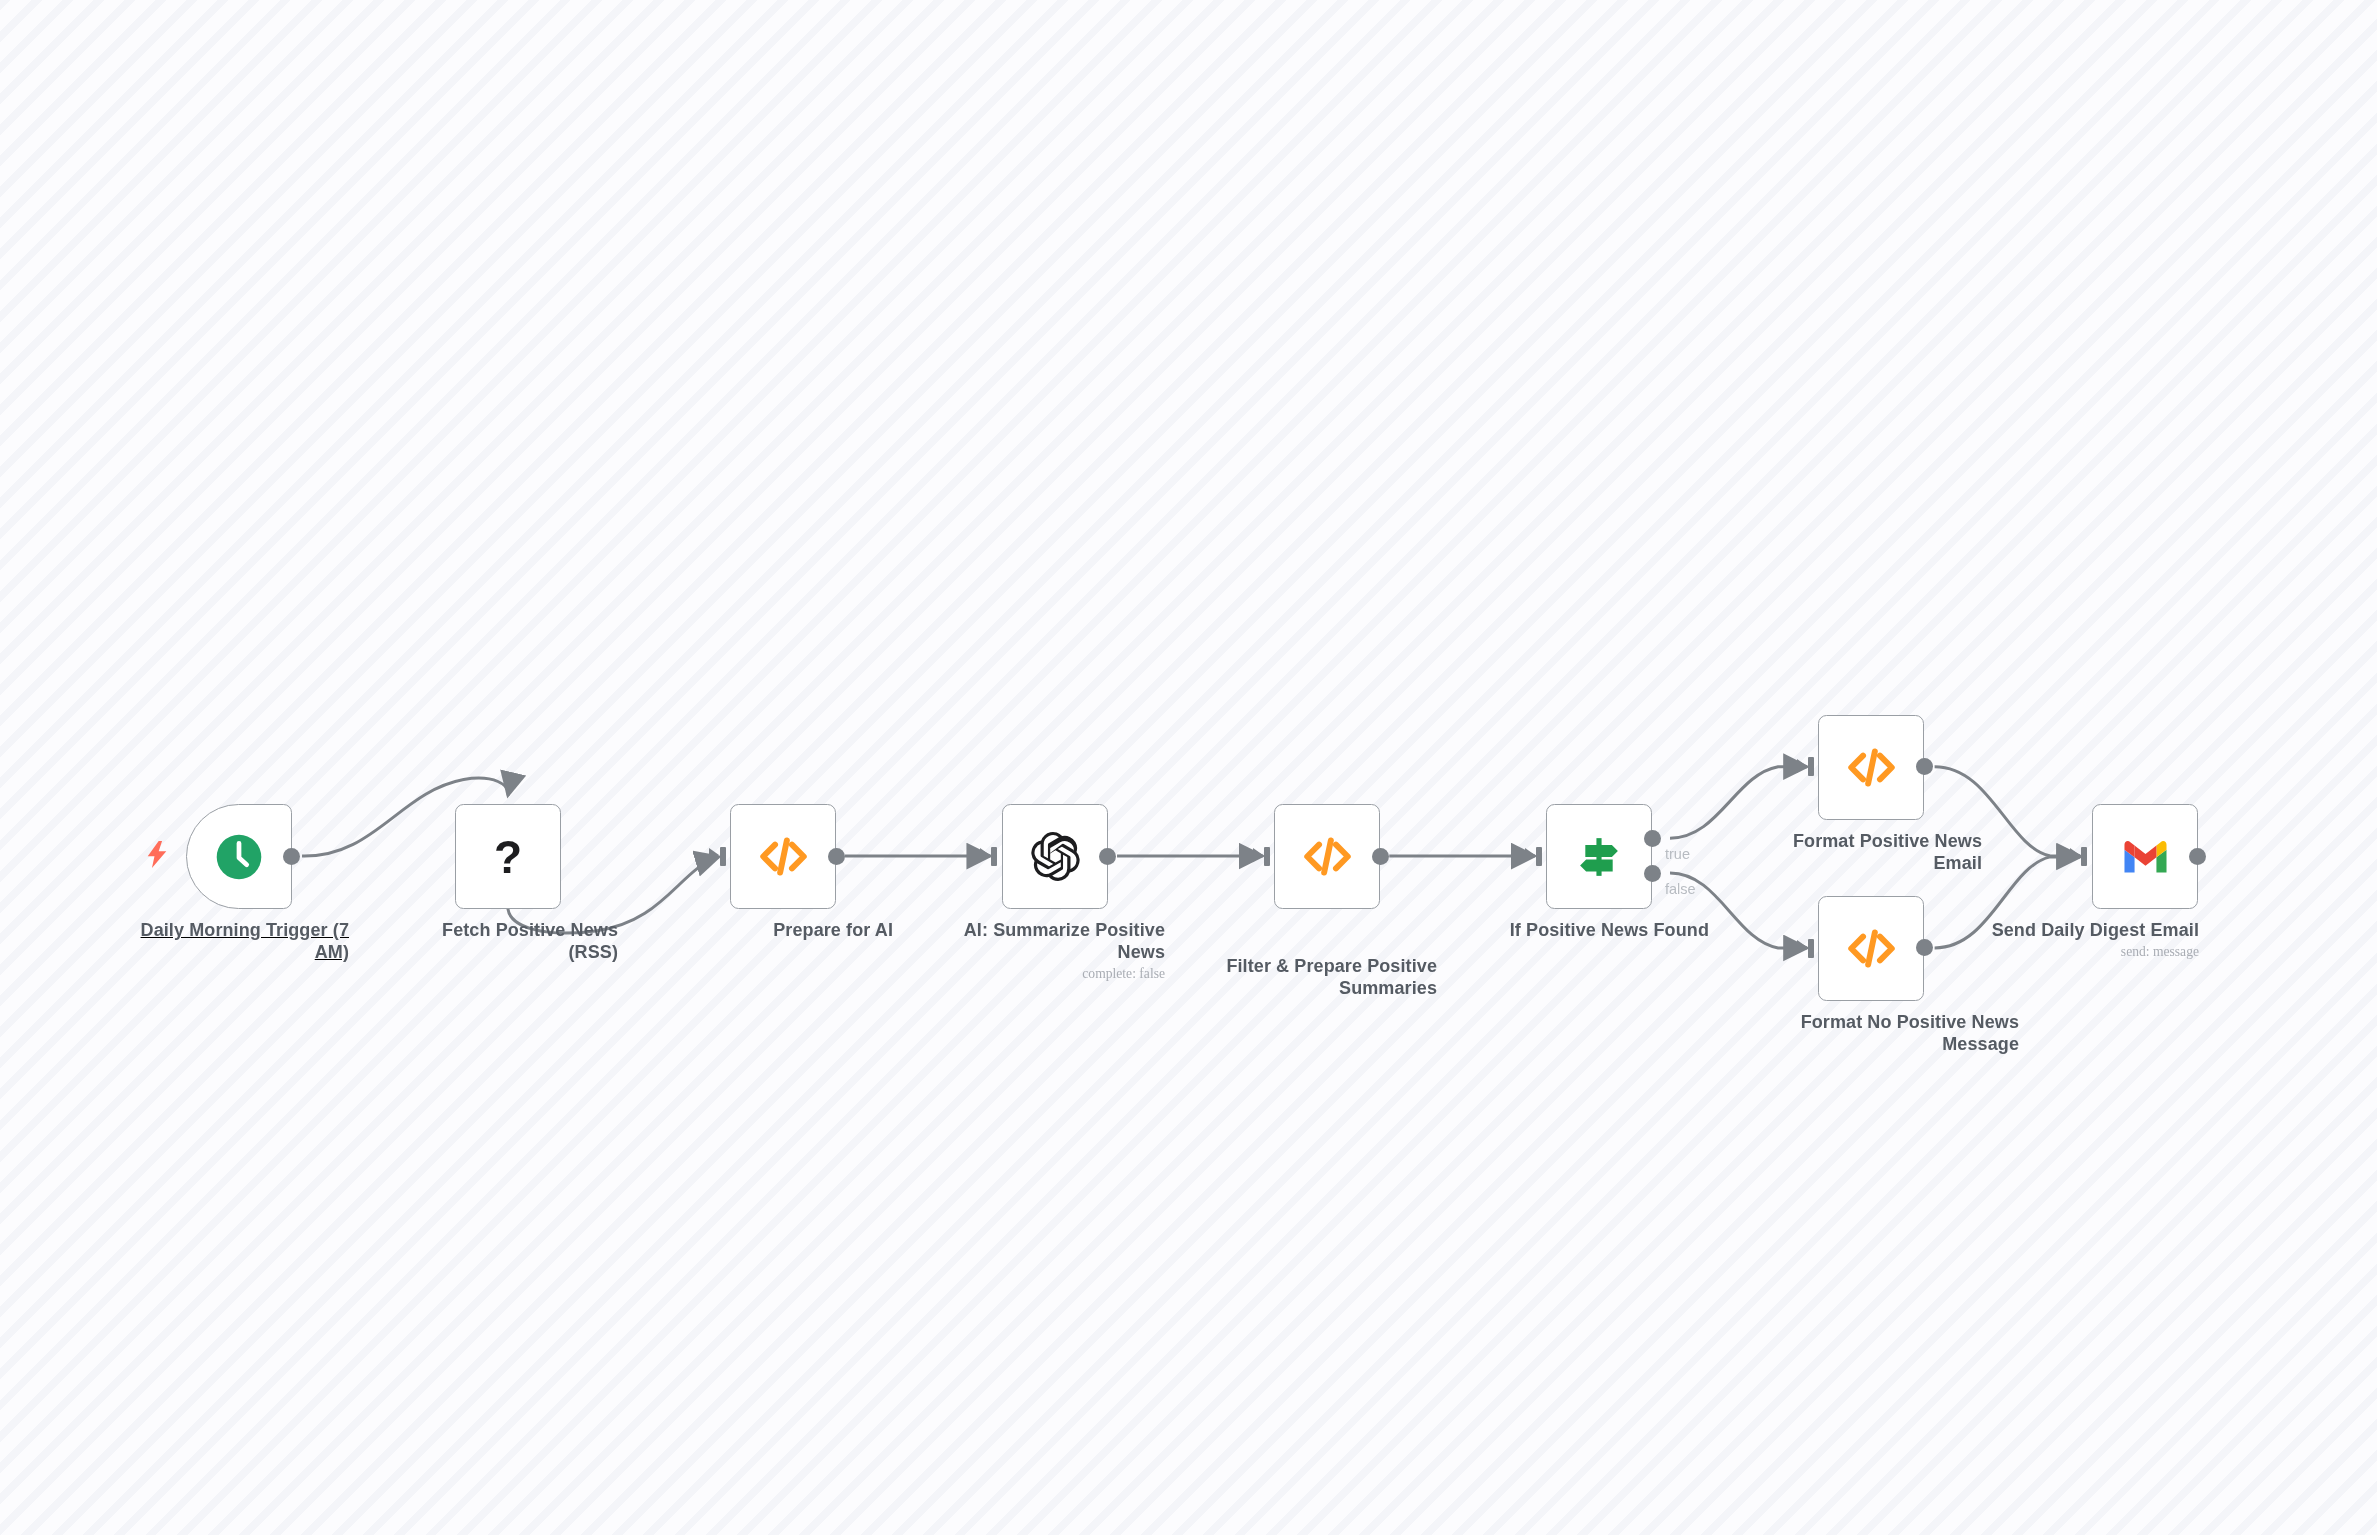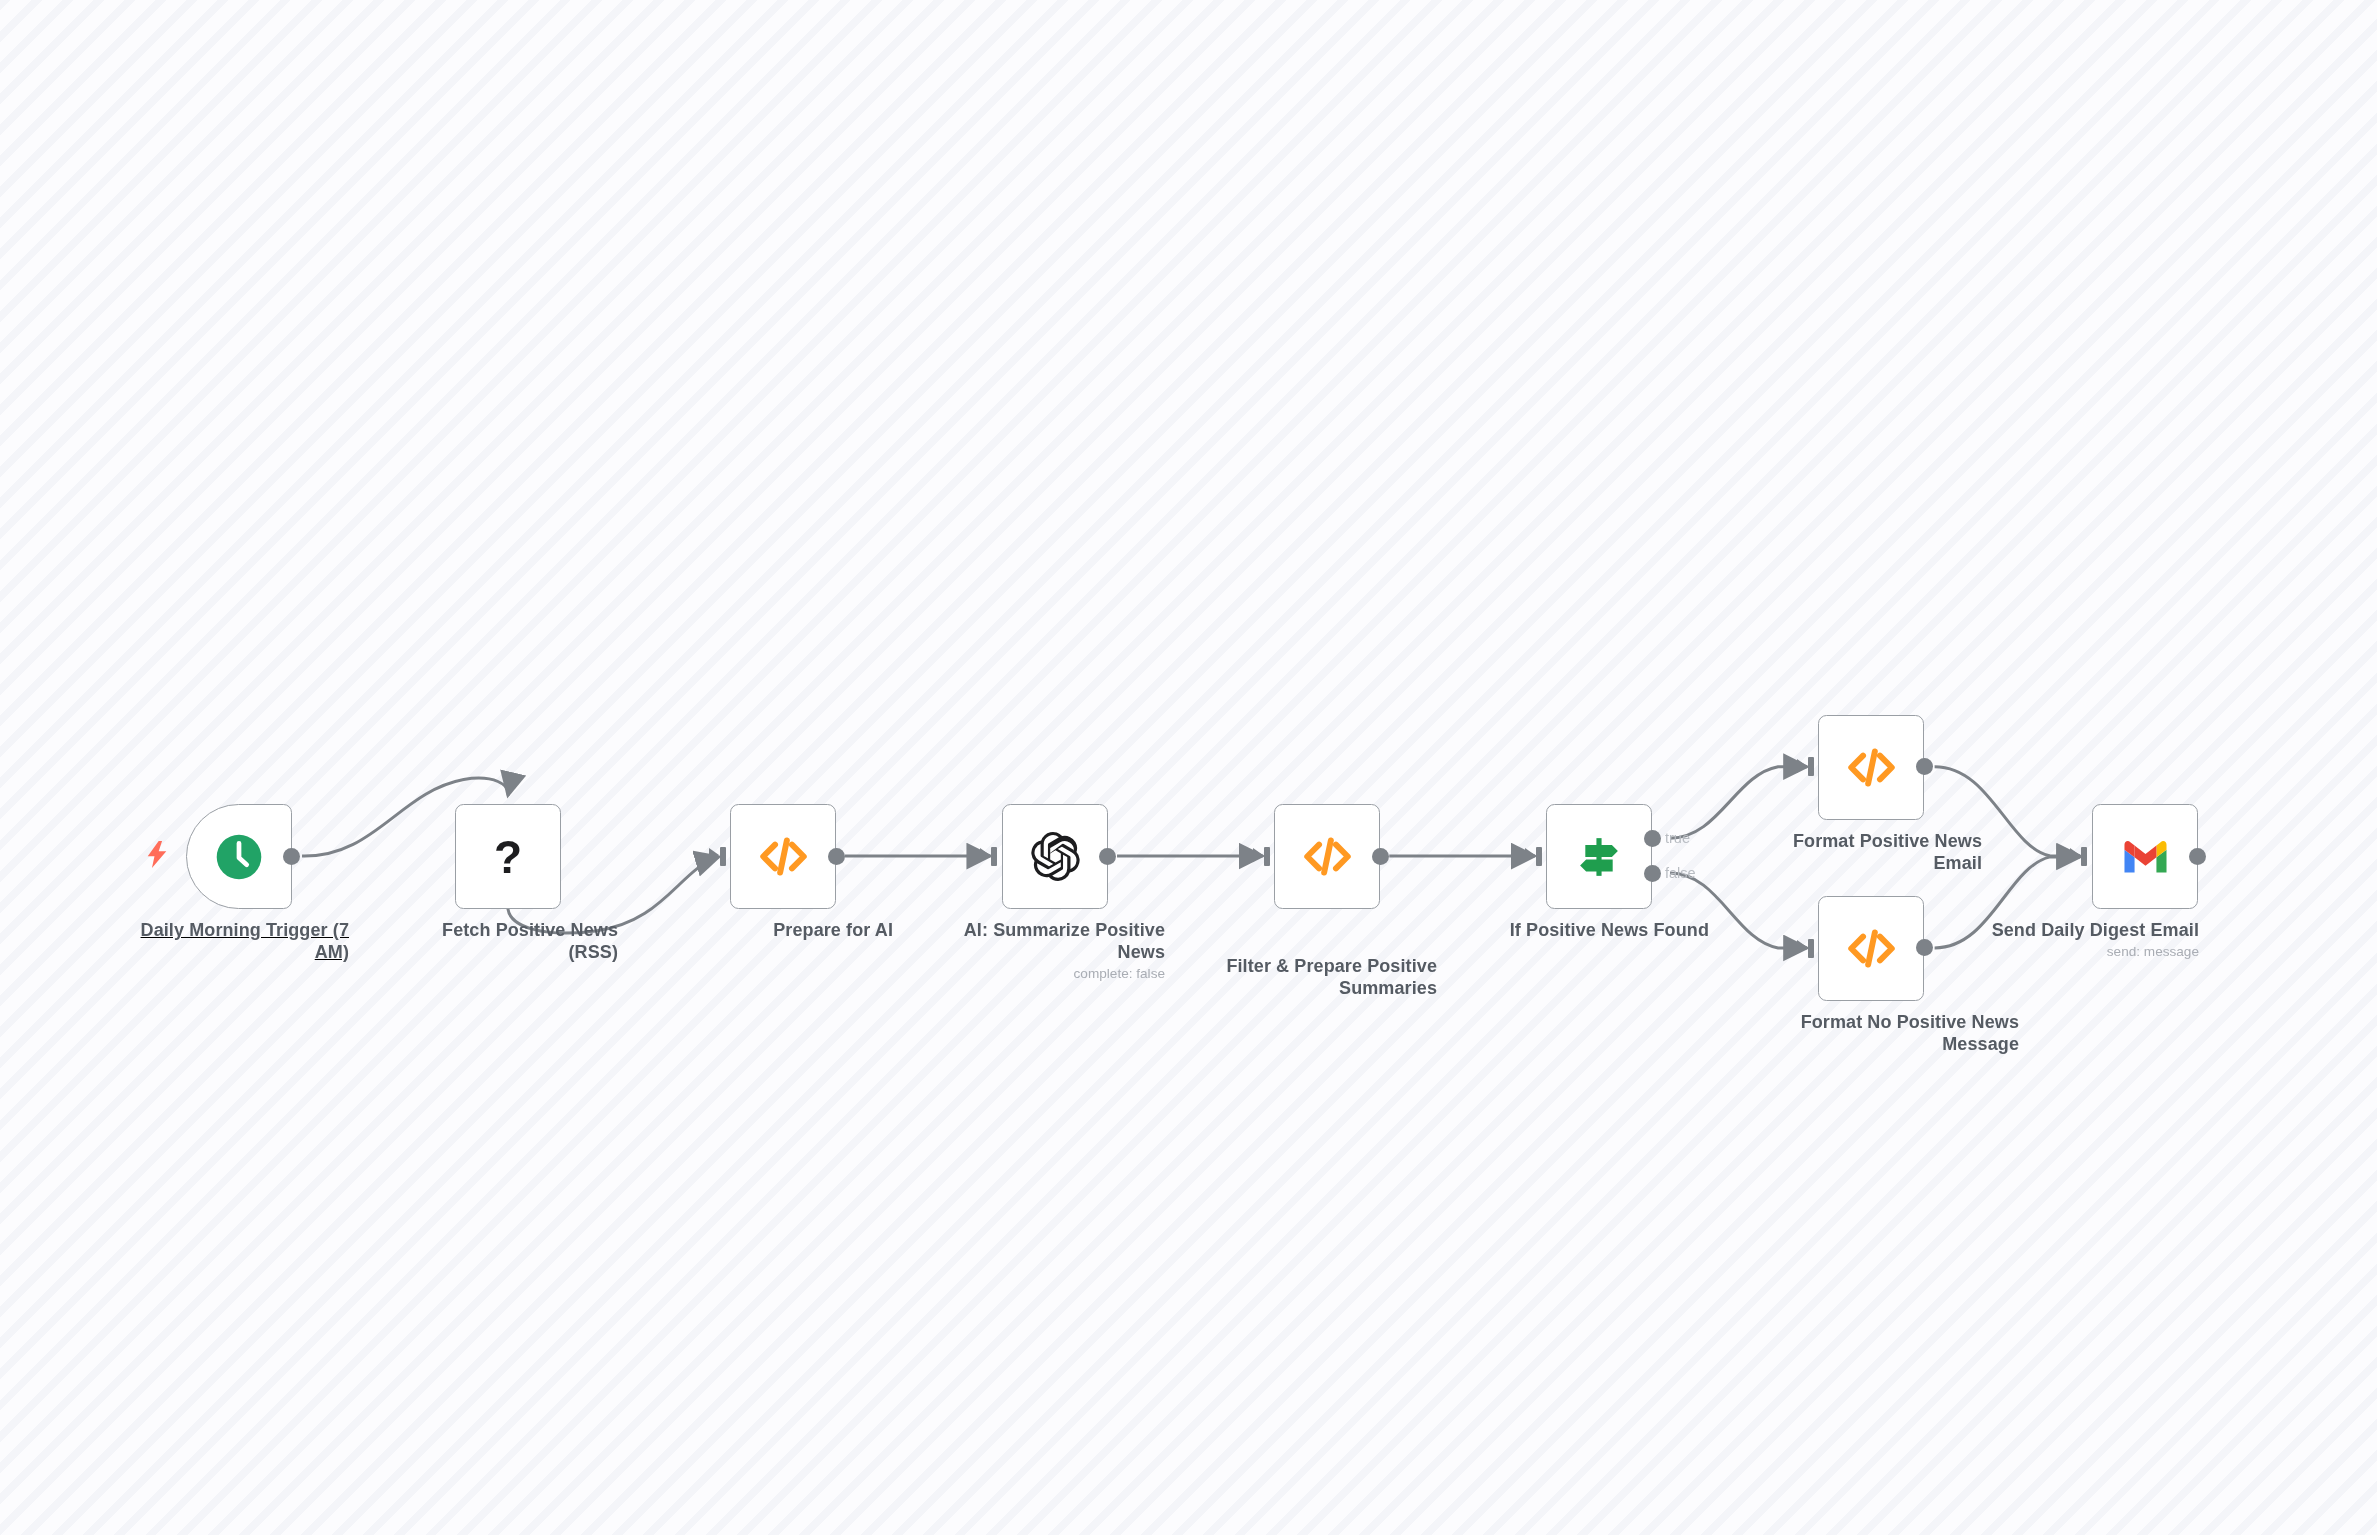--- a/index.html
+++ b/index.html
@@ -78,20 +78,21 @@
     color: #555b63;
     letter-spacing: 0.1px;
   }
 
   .node-subtitle {
     margin-top: 3.4px;
     font-size: 13.6px;
     line-height: 16px;
     font-weight: 400;
     color: #a9adb4;
+    font-family: Liberation Serif, serif;
   }
 
   .port {
     position: absolute;
     z-index: 6;
   }
 
   .port-out {
     width: 17px;
     height: 17px;
@@ -117,20 +118,21 @@
   }
 
   .branch-label {
     position: absolute;
     font-size: 14.5px;
     line-height: 14.5px;
     color: #b8bcc2;
     font-weight: 400;
     z-index: 6;
     white-space: nowrap;
+    margin-top: 16px;
   }
 
   .trigger-bolt {
     position: absolute;
     z-index: 6;
   }
 
   .qmark {
     font-size: 46px;
     font-weight: 700;

